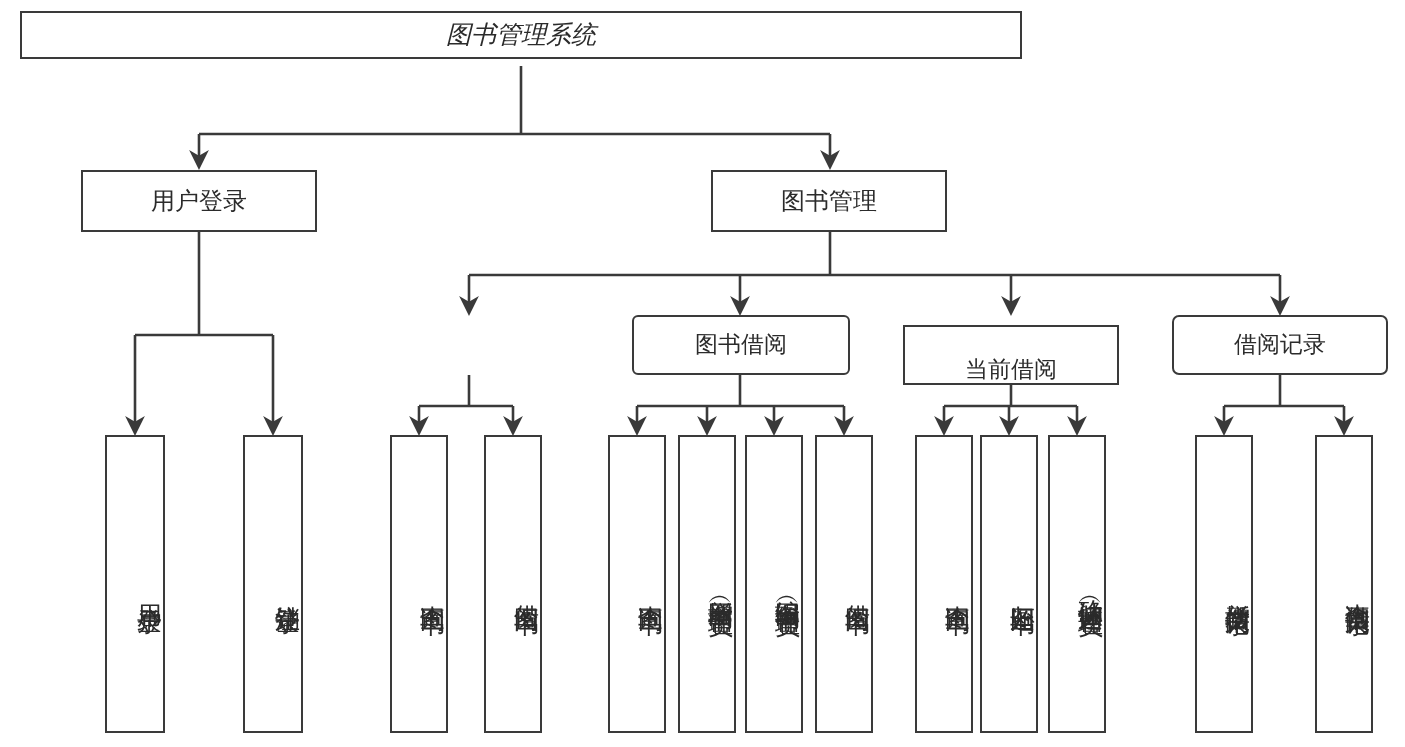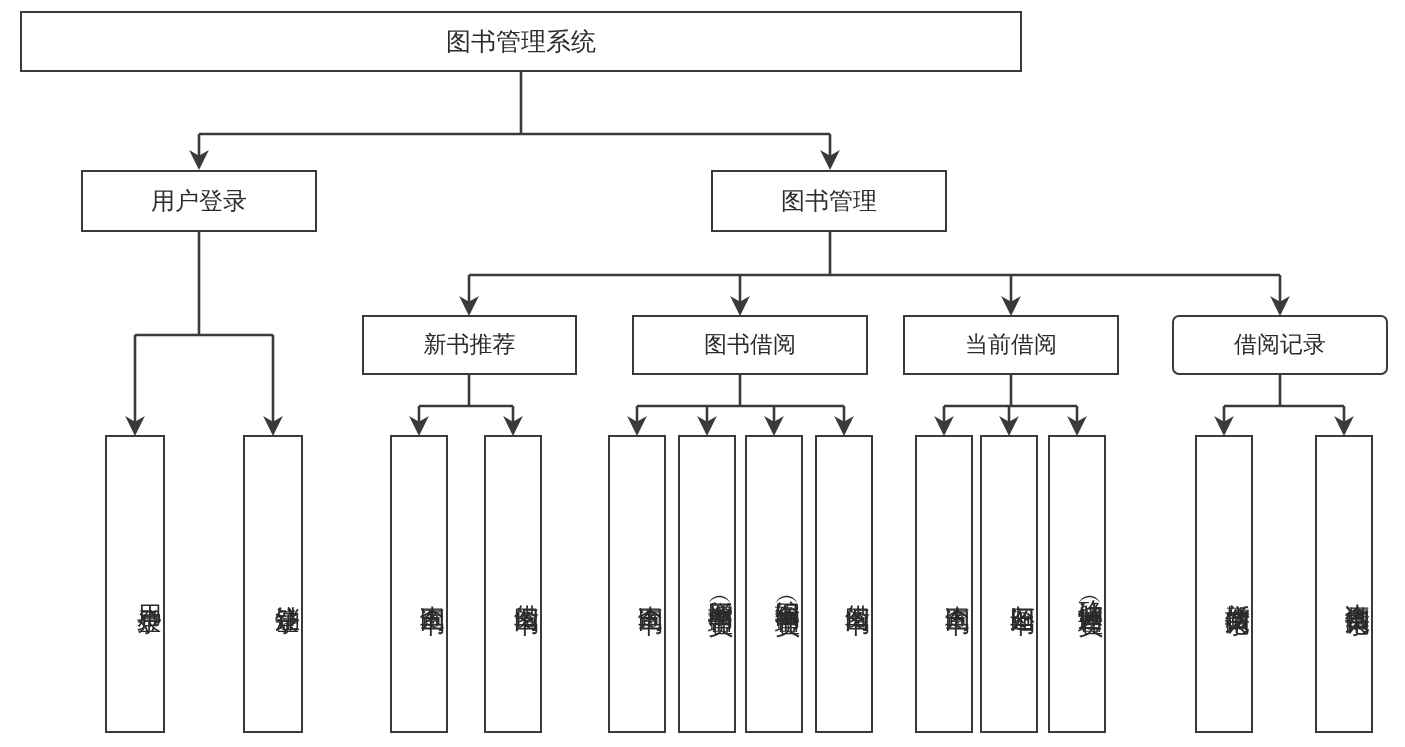--- a/index.html
+++ b/index.html
@@ -113,38 +113,35 @@
       <path d="M1009,406 L1009,426" marker-end="url(#arrow)"></path>
       <path d="M1077,406 L1077,426" marker-end="url(#arrow)"></path>
 
       <path d="M1280,375 L1280,406"></path>
       <path d="M1224,406 L1344,406"></path>
       <path d="M1224,406 L1224,426" marker-end="url(#arrow)"></path>
       <path d="M1344,406 L1344,426" marker-end="url(#arrow)"></path>
     </g>
   </svg>
 
-  <div class="node root" style="left:20px;top:11px;width:1002px;height:61px;">
+  <div class="node root" style="left:20px;top:11px;width:1002px;height:48px;font-style:italic;">
     <span class="lbl">图书管理系统</span>
   </div>
 
   <div class="node lvl1" style="left:81px;top:170px;width:236px;height:62px;">
     <span class="lbl">用户登录</span>
   </div>
   <div class="node lvl1" style="left:711px;top:170px;width:236px;height:62px;">
     <span class="lbl">图书管理</span>
   </div>
 
-  <div class="node lvl2" style="left:362px;top:315px;width:215px;height:60px;">
-    <span class="lbl">新书推荐</span>
-  </div>
-  <div class="node lvl2" style="left:632px;top:315px;width:236px;height:60px;">
+  <div class="node lvl2" style="left:632px;top:315px;width:218px;height:60px;border-radius:6px;">
     <span class="lbl">图书借阅</span>
   </div>
-  <div class="node lvl2" style="left:903px;top:315px;width:216px;height:60px;">
+  <div class="node lvl2" style="left:903px;top:325px;width:216px;height:60px;align-items:flex-end;">
     <span class="lbl">当前借阅</span>
   </div>
   <div class="node lvl2" style="left:1172px;top:315px;width:216px;height:60px;border-radius:7px;">
     <span class="lbl">借阅记录</span>
   </div>
 
   <div class="node leaf" style="left:105px;top:435px;width:60px;height:298px;">
     <span class="lbl">用户登录</span>
   </div>
   <div class="node leaf" style="left:243px;top:435px;width:60px;height:298px;">

